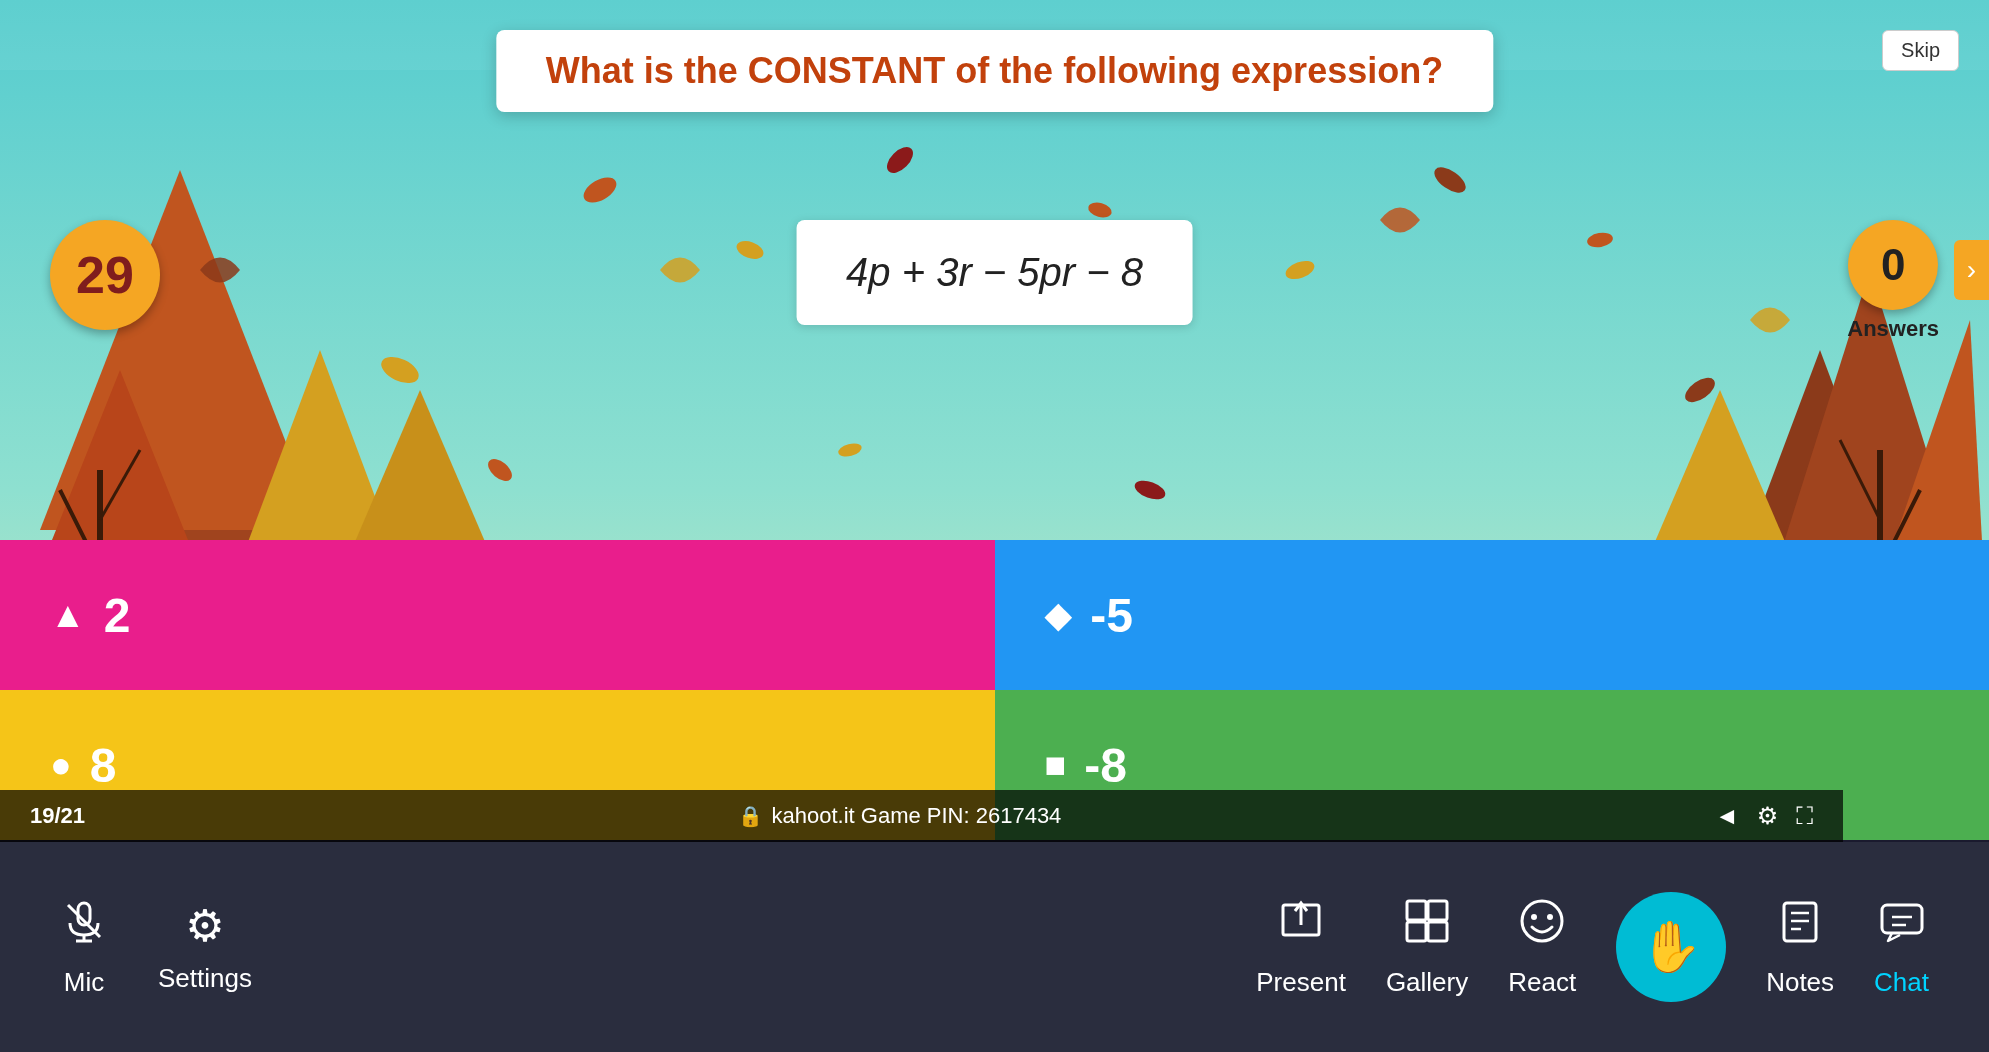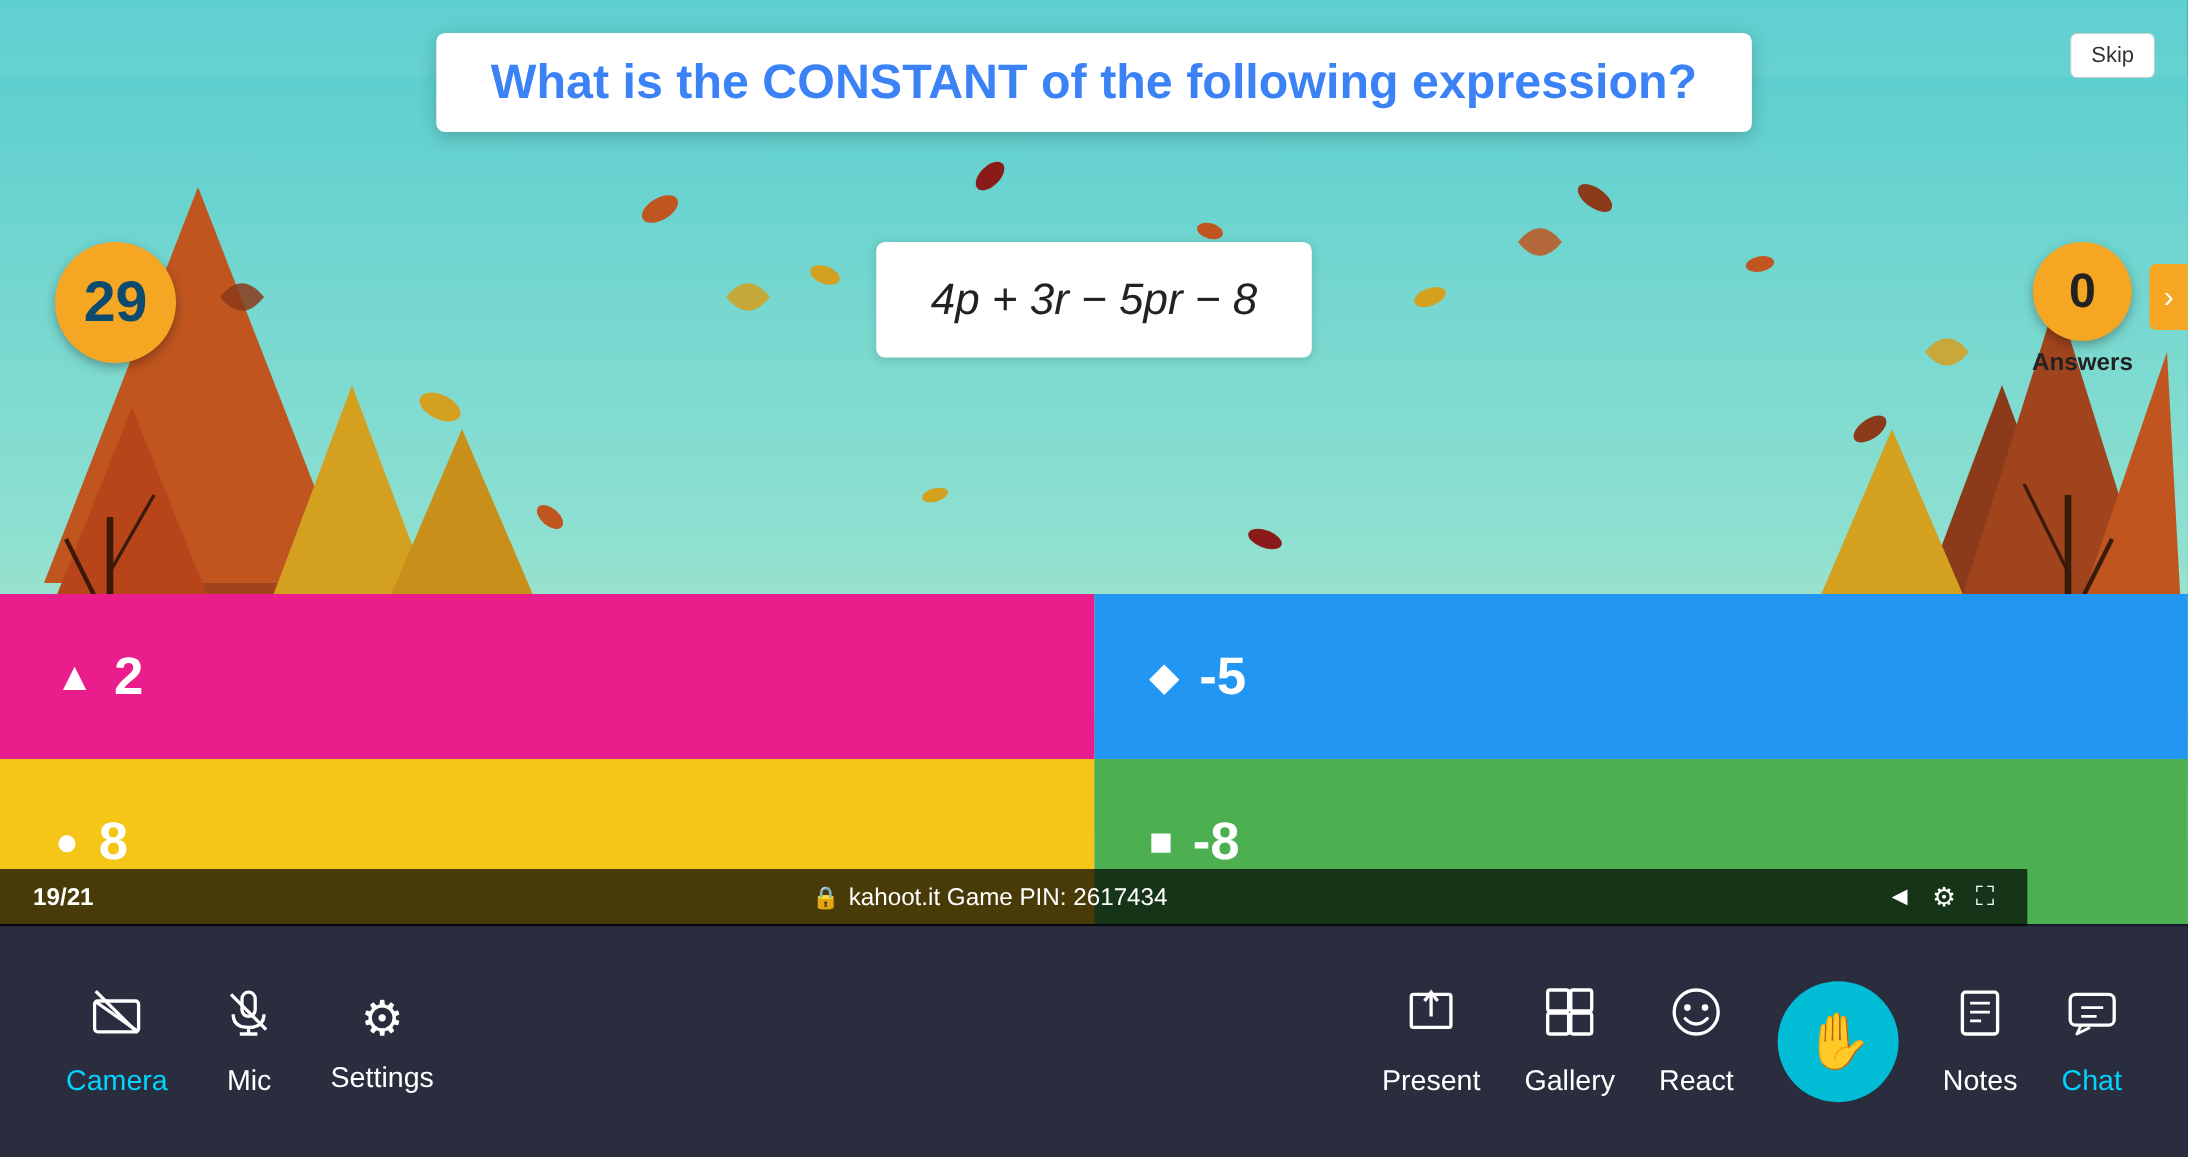--- a/index.html
+++ b/index.html
@@ -39,23 +39,23 @@
       top: 30px;
       left: 50%;
       transform: translateX(-50%);
       background: white;
       border-radius: 8px;
       padding: 20px 50px;
       box-shadow: 0 4px 15px rgba(0,0,0,0.2);
       z-index: 10;
     }
     #question-text {
-      font-size: 44px;
+      font-size: 36px;
       font-weight: bold;
-      color: #3b82f6;
+      color: #c2410c;
       white-space: nowrap;
     }
 
     
     #expression-box {
       position: absolute;
       top: 220px;
       left: 50%;
       transform: translateX(-50%);
       background: white;
@@ -81,21 +81,21 @@
       border-radius: 50%;
       display: flex;
       align-items: center;
       justify-content: center;
       z-index: 10;
       box-shadow: 0 4px 10px rgba(0,0,0,0.3);
     }
     #timer-value {
       font-size: 52px;
       font-weight: bold;
-      color: #0c4a6e;
+      color: #7f1d1d;
     }
 
     
     #answers-circle {
       position: absolute;
       top: 220px;
       right: 50px;
       display: flex;
       flex-direction: column;
       align-items: center;
@@ -413,32 +413,20 @@
     <span class="status-icon">◄</span>
     <span class="status-icon">⚙</span>
     <span class="status-icon">⛶</span>
   </div>
 </div>
 
 <div id="bottom-toolbar">
   <div class="toolbar-left">
 
 
-    <div class="toolbar-item">
-      <span class="tb-icon">
-        <svg width="48" height="48" viewBox="0 0 48 48" fill="none" xmlns="http://www.w3.org/2000/svg">
-          <rect x="4" y="14" width="40" height="28" rx="3" stroke="white" stroke-width="3" fill="none"></rect>
-          <line x1="4" y1="14" x2="44" y2="42" stroke="white" stroke-width="3"></line>
-          <line x1="44" y1="14" x2="4" y2="42" stroke="white" stroke-width="0.5" opacity="0"></line>
-
-          <line x1="5" y1="5" x2="43" y2="43" stroke="white" stroke-width="3"></line>
-        </svg>
-      </span>
-      <span class="tb-label cyan">Camera</span>
-    </div>
 
     <div class="toolbar-item">
       <span class="tb-icon">
         <svg width="48" height="48" viewBox="0 0 48 48" fill="none" xmlns="http://www.w3.org/2000/svg">
           <rect x="18" y="6" width="12" height="22" rx="6" stroke="white" stroke-width="3" fill="none"></rect>
           <path d="M10 26 Q10 38 24 38 Q38 38 38 26" stroke="white" stroke-width="3" fill="none"></path>
           <line x1="24" y1="38" x2="24" y2="44" stroke="white" stroke-width="3"></line>
           <line x1="16" y1="44" x2="32" y2="44" stroke="white" stroke-width="3"></line>
 
           <line x1="8" y1="8" x2="40" y2="40" stroke="white" stroke-width="3"></line>

